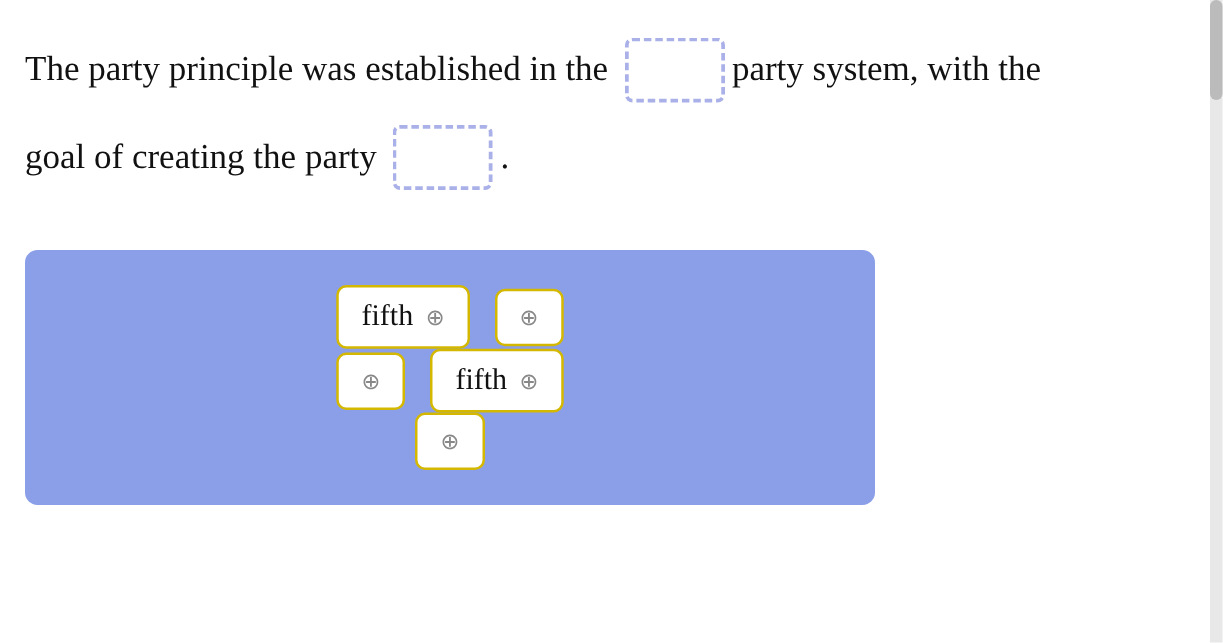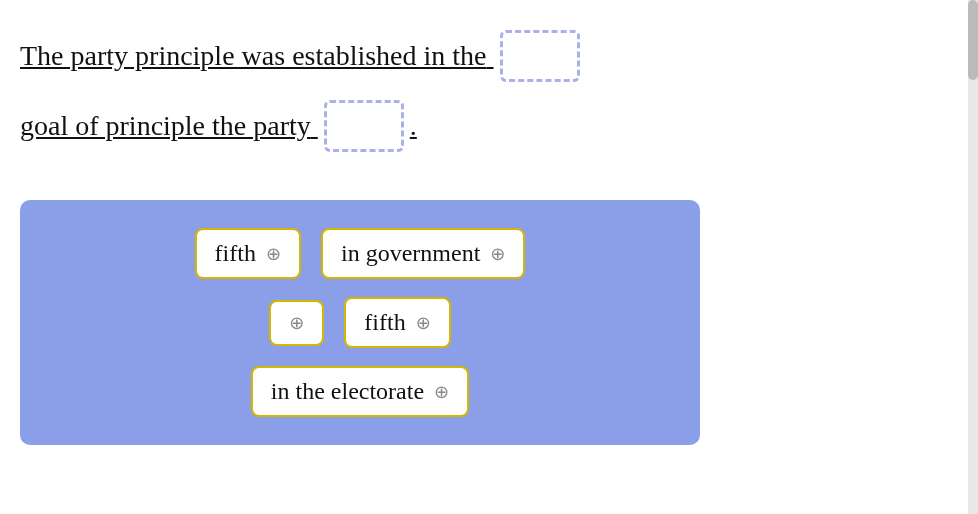--- a/index.html
+++ b/index.html
@@ -19,21 +19,20 @@
       background: #fff;
       padding: 0;
       position: relative;
     }
 
     .text-area {
       padding: 30px 20px 20px 20px;
       font-size: 28px;
       line-height: 1.6;
       color: #111;
-      text-decoration: underline;
     }
 
     .sentence-line {
       display: flex;
       align-items: center;
       flex-wrap: wrap;
       margin-bottom: 18px;
     }
 
     .text-segment {
@@ -61,21 +60,21 @@
     }
 
     .word-bank {
       background: #8b9ee8;
       border-radius: 10px;
       margin: 10px 20px;
       padding: 28px 20px 28px 20px;
       display: flex;
       flex-direction: column;
       align-items: center;
-      gap: 18px;
+      gap: 0;
       width: 680px;
     }
 
     .word-row {
       display: flex;
       gap: 20px;
       align-items: center;
       justify-content: center;
     }
 
@@ -121,53 +120,52 @@
 <body>
 
 <div class="main-container">
 
   <div class="text-area">
 
     <div class="sentence-line">
       <span class="text-segment">The party principle was established in the</span>
       <span class="text-segment">&nbsp;</span>
       <div class="drop-slot small"></div>
+      <span class="text-segment">party system, with the</span>
     </div>
 
     <div class="sentence-line">
-      <span class="text-segment">goal of principle the party</span>
+      <span class="text-segment">goal of creating the party</span>
       <span class="text-segment">&nbsp;</span>
       <div class="drop-slot small"></div>
       <span class="text-segment">.</span>
     </div>
   </div>
 
   <div class="word-bank">
     <div class="word-row">
       <div class="word-chip">
         <span>fifth</span>
         <span class="drag-icon">⊕</span>
       </div>
       <div class="word-chip">
-        <span>in government</span>
         <span class="drag-icon">⊕</span>
       </div>
     </div>
     <div class="word-row">
       <div class="word-chip">
         <span class="drag-icon">⊕</span>
       </div>
       <div class="word-chip">
         <span>fifth</span>
         <span class="drag-icon">⊕</span>
       </div>
     </div>
     <div class="word-row">
       <div class="word-chip">
-        <span>in the electorate</span>
         <span class="drag-icon">⊕</span>
       </div>
     </div>
   </div>
 
   <div class="scrollbar-area">
     <div class="scrollbar-thumb"></div>
   </div>
 </div>
 

